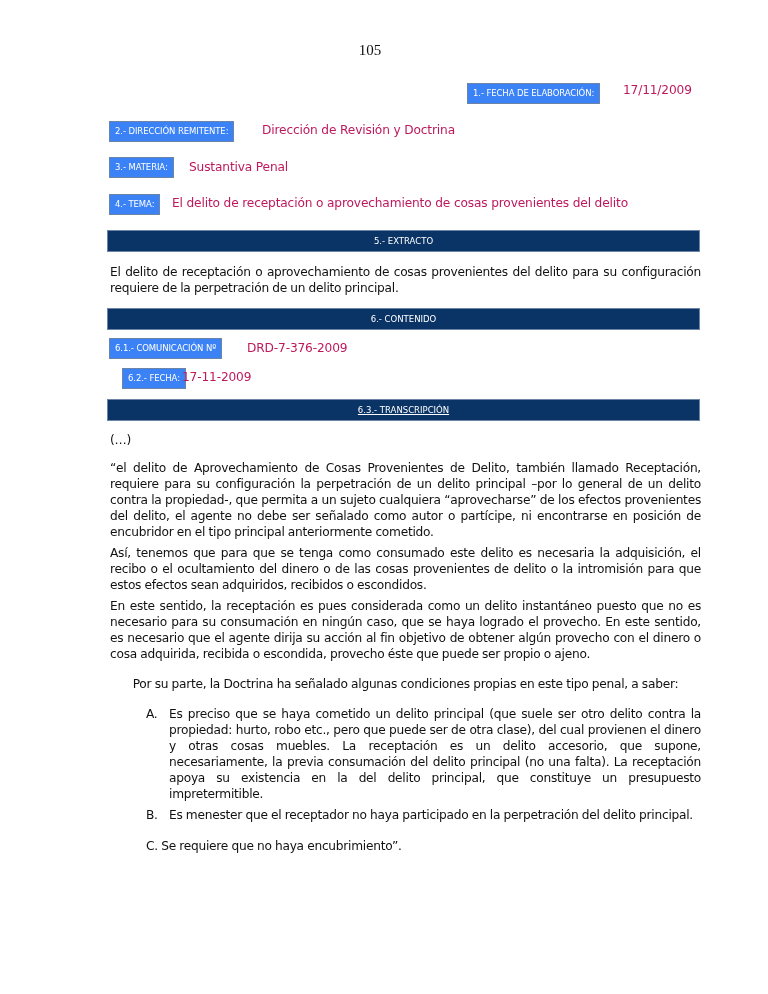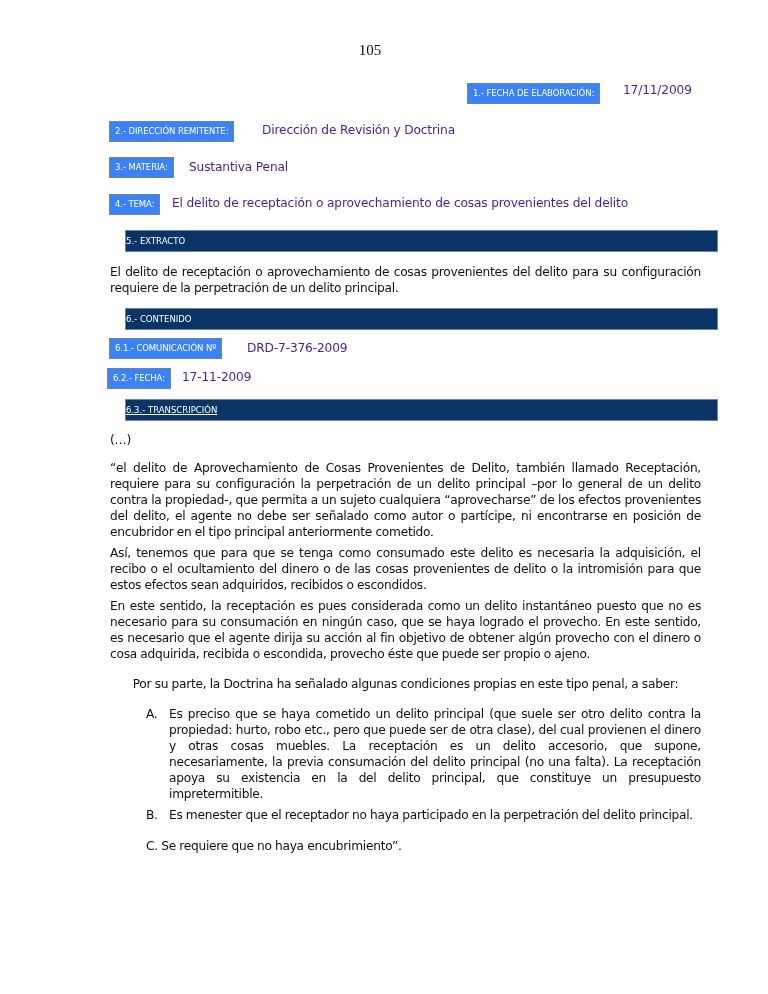--- a/index.html
+++ b/index.html
@@ -12,26 +12,26 @@
       font-family: "Liberation Serif", serif; font-size: 15px; color: #111;
     }
     .label-box {
       position: absolute; background: #3b82f6; color: #ffffff;
       font-family: "DejaVu Sans", sans-serif; font-size: 8.5px;
       line-height: 19px; height: 19px; padding: 0 5px; white-space: nowrap;
       box-shadow: 0 0 0 1px #6c84a6;
       letter-spacing: -0.1px;
     }
     .label-value {
-      position: absolute; font-size: 12.2px; line-height: 19px; color: #4c1d95;
+      position: absolute; font-size: 12.2px; line-height: 19px; color: #be185d;
       white-space: nowrap; letter-spacing: -0.15px;
     }
     .section-bar {
-      position: absolute; left: 126px; width: 591px; height: 20px;
-      background: #0b3466; color: #fff; 
+      position: absolute; left: 108px; width: 591px; height: 20px;
+      background: #0b3466; color: #fff; text-align: center;
       font-size: 8.5px; line-height: 21px;
       box-shadow: 0 0 0 1px #6c84a6;
     }
     .para {
       position: absolute; left: 110px; width: 591px; font-size: 12.2px;
       line-height: 16px; text-align: justify; color: #111; margin: 0;
       letter-spacing: -0.25px; word-spacing: -0.3px;
     }
     .list-item {
       position: absolute; left: 146px; width: 555px;
@@ -63,21 +63,21 @@
   <div class="label-value" style="left:172px; top:194px;">El delito de receptación o aprovechamiento de cosas provenientes del delito</div>
 
   <div class="section-bar" style="top:231px;">5.- EXTRACTO</div>
   <p class="para" style="top:264px;">El delito de receptación o aprovechamiento de cosas provenientes del delito para su configuración requiere de la perpetración de un delito principal.</p>
 
   <div class="section-bar" style="top:309px;">6.- CONTENIDO</div>
 
   <div class="label-box" style="left:110px; top:339px;">6.1.- COMUNICACIÓN  Nº</div>
   <div class="label-value" style="left:247px; top:339px;">DRD-7-376-2009</div>
 
-  <div class="label-box" style="left:108px; top:369px;">6.2.- FECHA:</div>
+  <div class="label-box" style="left:123px; top:369px;">6.2.- FECHA:</div>
   <div class="label-value" style="left:182px; top:368px;">17-11-2009</div>
 
   <div class="section-bar" style="top:400px;text-decoration:underline;">6.3.- TRANSCRIPCIÓN</div>
 
   <p class="para" style="top:432px;">(…)</p>
 
   <p class="para" style="top:460px;">“el  delito de Aprovechamiento de Cosas Provenientes de Delito, también llamado Receptación, requiere para su configuración la perpetración de un delito principal –por lo general de un delito contra la propiedad-, que permita a un sujeto cualquiera “aprovecharse” de los efectos provenientes del delito, el agente no debe ser señalado como autor o partícipe, ni encontrarse en posición de encubridor en el tipo principal anteriormente cometido.</p>
   <p class="para" style="top:545px;">Así, tenemos que para que se tenga como consumado este delito es necesaria la adquisición, el recibo o el ocultamiento del dinero o de las cosas provenientes de delito o la intromisión para que estos efectos sean adquiridos, recibidos o escondidos.</p>
   <p class="para" style="top:598px;">En este sentido, la receptación es pues considerada como un delito instantáneo puesto que no es necesario para su consumación en ningún caso, que se haya logrado el provecho. En este sentido, es necesario que el agente dirija su acción al fin objetivo de obtener algún provecho con el dinero o cosa adquirida, recibida o escondida, provecho éste que puede ser propio o ajeno.</p>
   <p class="para" style="top:676px; text-align:center;">Por su parte, la Doctrina ha señalado algunas condiciones propias en este tipo penal, a saber:</p>

